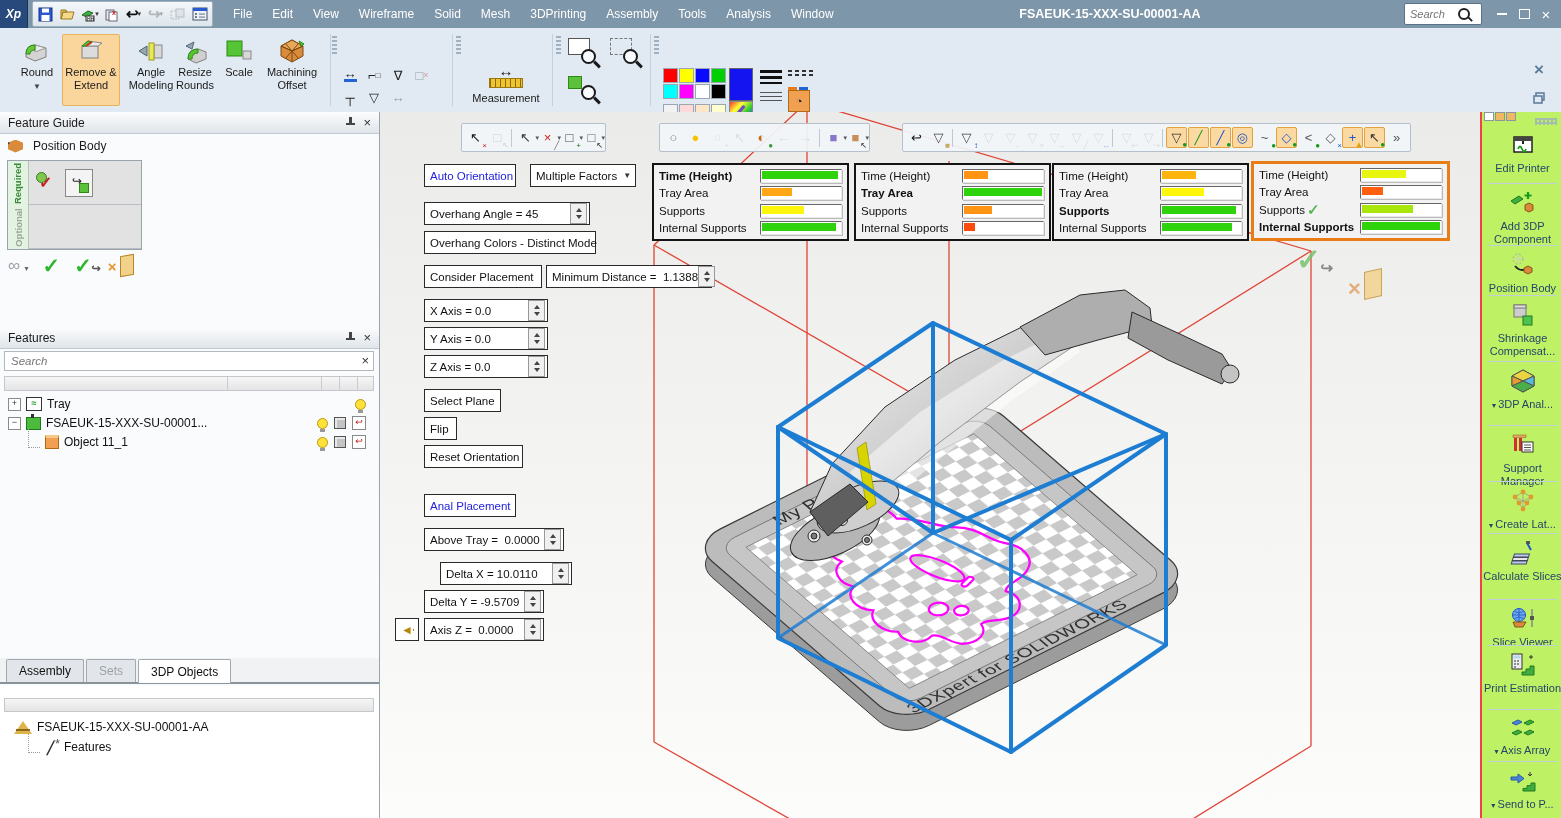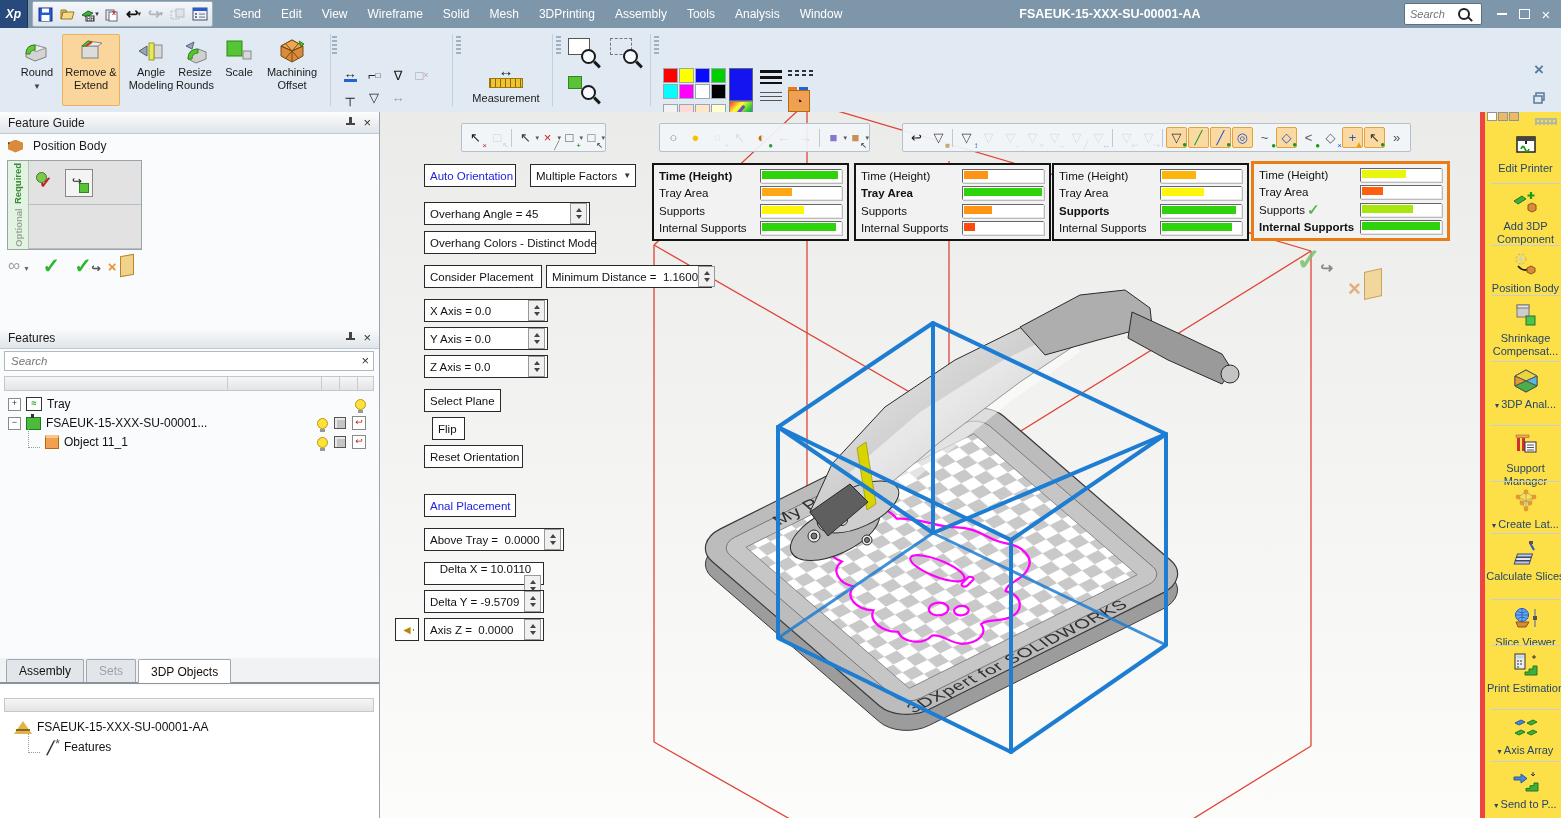--- a/index.html
+++ b/index.html
@@ -157,21 +157,21 @@
   .obar{margin-left:auto;width:80px;height:12px;background:#fff;border-top:1px solid #666;border-left:1px solid #666;border-bottom:1px solid #e8e8e8;border-right:1px solid #e8e8e8;box-shadow:1px 1px 0 #bbb;flex:none;}
   .ofill{display:block;height:8px;margin:1px;}
   .rowck{font-size:15px;font-weight:bold;color:#55b555;margin-left:2px;line-height:12px;}
   #float-ok{position:absolute;left:916px;top:130px;z-index:6;font-size:30px;font-weight:bold;color:#79c46c;opacity:.85;}
   #float-ok .sub{position:absolute;right:-12px;bottom:0;font-size:15px;color:#777;}
   #float-exit{position:absolute;left:968px;top:158px;z-index:6;opacity:.8;}
   #float-exit .panel{position:absolute;left:16px;top:0;width:16px;height:26px;background:#f2d289;border:1.5px solid #c09040;transform:skewY(-12deg);}
   #float-exit .dx{position:absolute;left:0;top:6px;color:#e0a060;font-weight:bold;font-size:22px;}
 
   
-  #sidebar{position:absolute;left:1480px;top:112px;width:81px;height:706px;background:#fde047;border-left:5px solid #ef4444;box-sizing:border-box;}
+  #sidebar{position:absolute;left:1480px;top:112px;width:81px;height:706px;background:#bef264;border-left:2px solid #ef4444;box-sizing:border-box;}
   #sidehandle{position:absolute;right:4px;top:6px;width:22px;height:7px;background:repeating-linear-gradient(90deg,#9fb0c0 0 2px,transparent 2px 4px),repeating-linear-gradient(#9fb0c0 0 2px,transparent 2px 4px);opacity:.8;}
   #sidesq{position:absolute;left:2px;top:0px;display:flex;gap:1px;}
   #sidesq span{width:8px;height:7px;border:1px solid #8a96a4;}
   .side-item{position:absolute;left:0;width:81px;text-align:center;}
   .side-sep{position:absolute;top:-7px;left:6px;right:6px;height:1px;background:#c2cedb;}
   .side-ico{display:inline-block;}
   .side-label{font-size:11px;line-height:13px;color:#26456b;padding:0 1px;}
   .side-label .caret{font-size:8px;color:#26456b;}
 </style>
 </head>
@@ -229,21 +229,21 @@
             <rect x="1" y="1" width="14" height="12" fill="#eef2f8" stroke="#456"></rect>
             <rect x="1" y="1" width="14" height="3" fill="#2a5ad0"></rect>
             <circle cx="4" cy="7" r="1" fill="#456"></circle>
             <circle cx="4" cy="10" r="1" fill="#456"></circle>
             <rect x="7" y="6.5" width="6" height="1.2" fill="#789"></rect>
             <rect x="7" y="9.5" width="6" height="1.2" fill="#789"></rect>
           </svg>
         </span>
     </div>
     <div id="menus">
-        <span class="menu-item">Send</span>
+        <span class="menu-item">File</span>
         <span class="menu-item">Edit</span>
         <span class="menu-item">View</span>
         <span class="menu-item">Wireframe</span>
         <span class="menu-item">Solid</span>
         <span class="menu-item">Mesh</span>
         <span class="menu-item">3DPrinting</span>
         <span class="menu-item">Assembly</span>
         <span class="menu-item">Tools</span>
         <span class="menu-item">Analysis</span>
         <span class="menu-item">Window</span>
@@ -758,30 +758,30 @@
         <span class="vicon">
           <span class="g" style="color: rgb(85, 85, 85);">»</span>
         </span>
       </div>
 
     <div class="ctl link" style="left:44px;top:52px;width:92px;"><span>Auto Orientation</span></div>
     <div class="ctl" style="left:150px;top:52px;width:106px;"><span>Multiple Factors</span><span class="dd2">▼</span></div>
     <div class="ctl spin-out" style="left:44px;top:90px;width:166px;"><span>Overhang Angle = 45</span><span class="spinner"><span class="sp-up"></span><span class="sp-dn"></span></span></div>
     <div class="ctl" style="left:44px;top:119px;width:172px;"><span>Overhang Colors - Distinct Mode</span></div>
     <div class="ctl" style="left:44px;top:153px;width:118px;"><span>Consider Placement</span></div>
-    <div class="ctl spin-out" style="left:166px;top:153px;width:166px;"><span>Minimum Distance =  1.1600</span><span class="spinner"><span class="sp-up"></span><span class="sp-dn"></span></span></div>
+    <div class="ctl spin-out" style="left:166px;top:153px;width:166px;"><span>Minimum Distance =  1.1388</span><span class="spinner"><span class="sp-up"></span><span class="sp-dn"></span></span></div>
     <div class="ctl spin-out" style="left:44px;top:187px;width:124px;"><span>X Axis = 0.0</span><span class="spinner"><span class="sp-up"></span><span class="sp-dn"></span></span></div>
     <div class="ctl spin-out" style="left:44px;top:215px;width:124px;"><span>Y Axis = 0.0</span><span class="spinner"><span class="sp-up"></span><span class="sp-dn"></span></span></div>
     <div class="ctl spin-out" style="left:44px;top:243px;width:124px;"><span>Z Axis = 0.0</span><span class="spinner"><span class="sp-up"></span><span class="sp-dn"></span></span></div>
     <div class="ctl" style="left:44px;top:277px;width:77px;"><span>Select Plane</span></div>
-    <div class="ctl" style="left:52px;top:305px;width:33px;"><span>Flip</span></div>
+    <div class="ctl" style="left:44px;top:305px;width:33px;"><span>Flip</span></div>
     <div class="ctl" style="left:44px;top:333px;width:99px;"><span>Reset Orientation</span></div>
     <div class="ctl link" style="left:44px;top:382px;width:92px;"><span>Anal Placement</span></div>
     <div class="ctl spin-out" style="left:44px;top:416px;width:140px;"><span>Above Tray =  0.0000</span><span class="spinner"><span class="sp-up"></span><span class="sp-dn"></span></span></div>
-    <div class="ctl spin-out" style="left:44px;top:450px;width:120px;flex-direction:column;"><span>Delta X = 10.0110</span><span class="spinner"><span class="sp-up"></span><span class="sp-dn"></span></span></div>
+    <div class="ctl spin-out" style="left:60px;top:450px;width:132px;"><span>Delta X = 10.0110</span><span class="spinner"><span class="sp-up"></span><span class="sp-dn"></span></span></div>
     <div class="ctl spin-out" style="left:44px;top:478px;width:120px;"><span>Delta Y = -9.5709</span><span class="spinner"><span class="sp-up"></span><span class="sp-dn"></span></span></div>
     <div class="ctl" id="pinbtn">◄<span style="width:5px;height:2px;background:#b8860b;display:inline-block"></span></div>
     <div class="ctl spin-out" style="left:44px;top:506px;width:120px;"><span>Axis Z =  0.0000</span><span class="spinner"><span class="sp-up"></span><span class="sp-dn"></span></span></div>
 
     <div id="float-ok">✓<span class="sub">↪</span></div>
     <div id="float-exit">
         <span class="dx">×</span>
         <span class="panel"></span>
       </div>
   <div class="ocard" style="left: 272px;">

